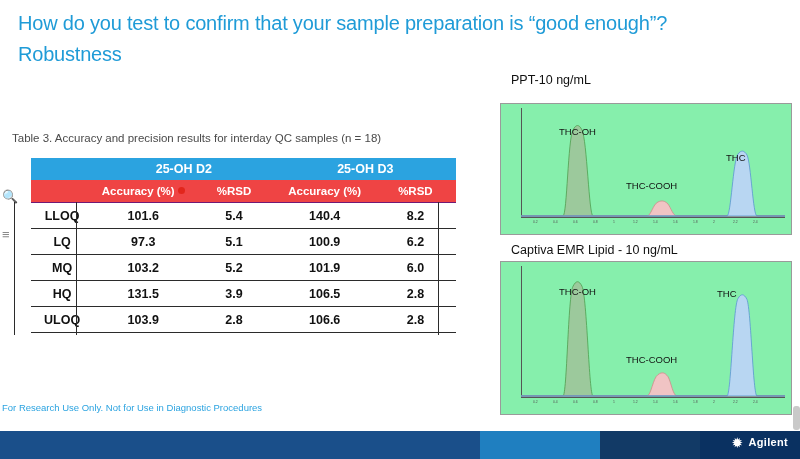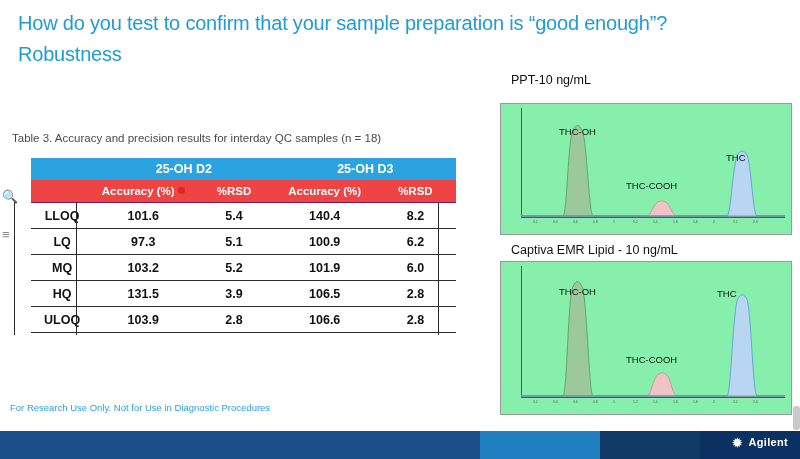--- a/index.html
+++ b/index.html
@@ -139,21 +139,21 @@
     position: absolute;
     color: #8a8a8a;
     font-size: 13px;
     line-height: 13px;
   }
   .mag1 { left: 2px; top: 190px; }
   .mag2 { left: 2px; top: 228px; }
   
   .footnote {
     position: absolute;
-    left: 10px;
+    left: 2px;
     top: 402px;
     color: #2ba3e0;
     font-size: 9.5px;
   }
   
   .panel-title {
     position: absolute;
     color: #111;
     font-size: 12.5px;
   }

